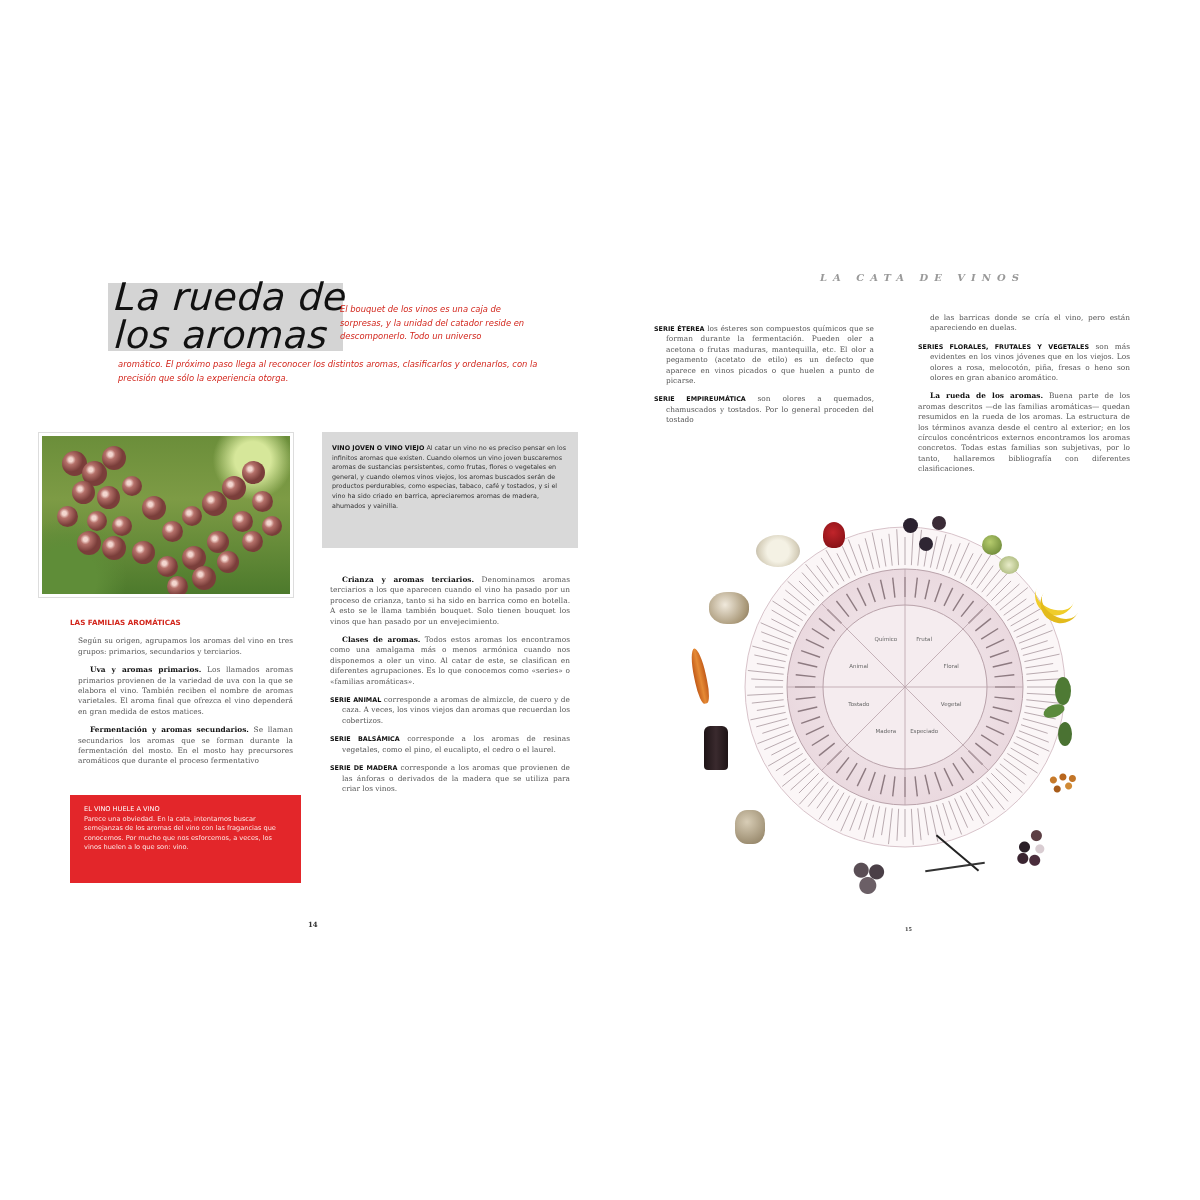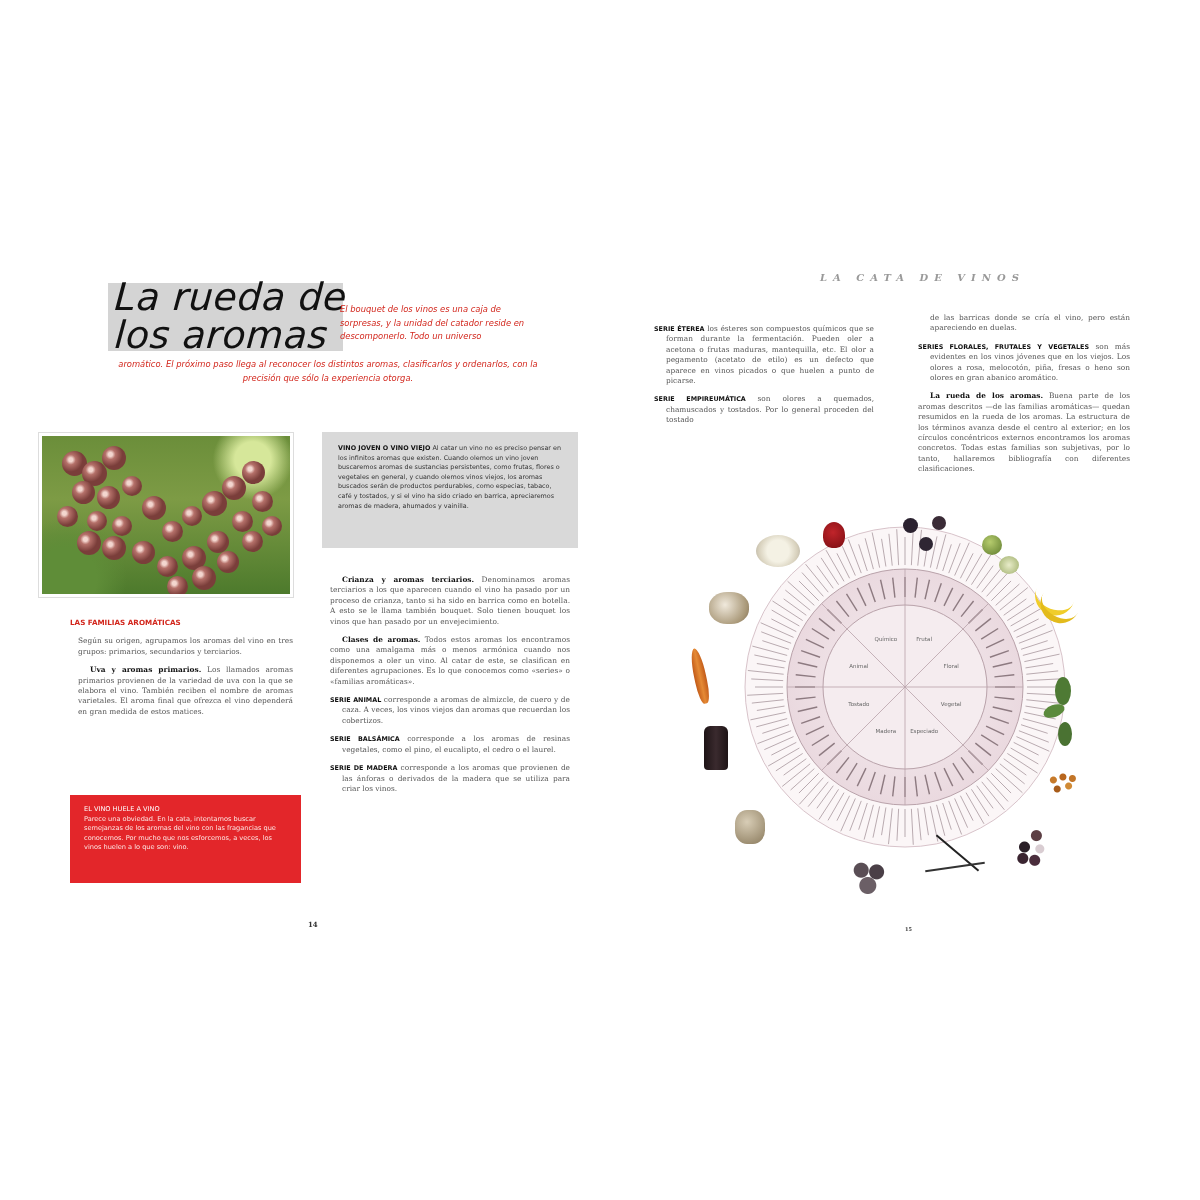--- a/index.html
+++ b/index.html
@@ -2,28 +2,28 @@
 <html><head>
 <meta charset="utf-8">
 <style>
   html,body{margin:0;padding:0;background:#fff;}
   body{width:1200px;height:1200px;position:relative;overflow:hidden;font-family:"DejaVu Serif",serif;color:#333;}
   .abs{position:absolute;}
   .title-block{left:108px;top:283px;width:235px;height:68px;background:#d4d4d4;}
   .title{left:115px;top:278px;font-family:"DejaVu Sans",sans-serif;font-size:38px;line-height:38px;letter-spacing:0.5px;color:#111;font-style:italic;font-weight:300;}
   .title div{white-space:nowrap;transform:skewX(-4deg);}
   .intro{left:340px;top:303px;width:190px;font-size:8.4px;line-height:13.6px;color:#d2261c;font-style:italic;font-family:"DejaVu Sans",sans-serif;}
-  .intro2{left:118px;top:358px;width:420px;font-size:8.4px;line-height:13.6px;color:#d2261c;font-style:italic;font-family:"DejaVu Sans",sans-serif;text-align:center;}
+  .intro2{left:118px;top:358px;width:420px;font-size:8.4px;line-height:13.6px;color:#d2261c;font-style:italic;font-family:"DejaVu Sans",sans-serif;}
   .photo{left:38px;top:432px;width:256px;height:166px;border:1px solid #ddd;background:#fff;padding:3px;box-sizing:border-box;}
   .photo-inner{width:100%;height:100%;position:relative;overflow:hidden;
     background:radial-gradient(circle at 85% 15%, #d6e79a 0 18px, transparent 40px),
       radial-gradient(circle at 10% 90%, #5f8d38 0 30px, transparent 60px),
       linear-gradient(180deg,#6b8e3a 0%,#7d9b45 40%,#4d7a2c 100%);}
   .grape{position:absolute;border-radius:50%;background:radial-gradient(circle at 35% 35%,#f3d6cf 0 2px,#b5716a 5px,#7a3e3a 12px);}
-  .sidebox{left:322px;top:432px;width:256px;height:116px;background:#d9d9d9;box-sizing:border-box;padding:12px 16px;font-family:"DejaVu Sans",sans-serif;font-size:6.4px;line-height:9.6px;color:#333;}
+  .sidebox{left:322px;top:432px;width:256px;height:116px;background:#d9d9d9;box-sizing:border-box;padding:12px 10px;font-family:"DejaVu Sans",sans-serif;font-size:6.4px;line-height:9.6px;color:#333;}
   .sidebox b{color:#111;}
   .col{font-size:7.4px;line-height:10.4px;color:#555;text-align:justify;}
   .col p{margin:8px;}
   .col .ind{text-indent:12px;}
   .col b{color:#111;font-weight:bold;}
   .redhead{font-family:"DejaVu Sans",sans-serif;font-size:7.2px;color:#d2261c;font-weight:bold;margin-bottom:2px;}
   .redbox{left:70px;top:795px;width:231px;height:88px;background:#e3262a;box-sizing:border-box;padding:10px 14px;font-family:"DejaVu Sans",sans-serif;color:#fde5e2;font-size:6.6px;line-height:9.6px;}
   .redbox .rh{color:#fff;}
   .serie{padding-left:12px;text-indent:-12px;}
   .serie b{font-family:"DejaVu Sans",sans-serif;font-size:6.4px;}
@@ -78,20 +78,21 @@
 
 <div class="abs sidebox">
   <b>VINO JOVEN O VINO VIEJO</b>
   <span>Al catar un vino no es preciso pensar en los infinitos aromas que existen. Cuando olemos un vino joven buscaremos aromas de sustancias persistentes, como frutas, flores o vegetales en general, y cuando olemos vinos viejos, los aromas buscados serán de productos perdurables, como especias, tabaco, café y tostados, y si el vino ha sido criado en barrica, apreciaremos aromas de madera, ahumados y vainilla.</span>
 </div>
 
 <div class="abs col" style="left:70px;top:618px;width:231px;">
   <div class="redhead">LAS FAMILIAS AROMÁTICAS</div>
   <p>Según su origen, agrupamos los aromas del vino en tres grupos: primarios, secundarios y terciarios.</p>
   <p class="ind"><b>Uva y aromas primarios.</b><span> Los llamados aromas primarios provienen de la variedad de uva con la que se elabora el vino. También reciben el nombre de aromas varietales. El aroma final que ofrezca el vino dependerá en gran medida de estos matices.</span></p>
+  <p class="ind"><b>Fermentación y aromas secundarios.</b><span> Se llaman secundarios los aromas que se forman durante la fermentación del mosto. En el mosto hay precursores aromáticos que durante el proceso fermentativo</span></p>
 </div>
 
 <div class="abs redbox">
   <div class="rh">EL VINO HUELE A VINO</div>
   <div>Parece una obviedad. En la cata, intentamos buscar semejanzas de los aromas del vino con las fragancias que conocemos. Por mucho que nos esforcemos, a veces, los vinos huelen a lo que son: vino.</div>
 </div>
 
 <div class="abs col" style="left:322px;top:567px;width:256px;">
   <p class="ind"><b>Crianza y aromas terciarios.</b><span> Denominamos aromas terciarios a los que aparecen cuando el vino ha pasado por un proceso de crianza, tanto si ha sido en barrica como en botella. A esto se le llama también bouquet. Solo tienen bouquet los vinos que han pasado por un envejecimiento.</span></p>
   <p class="ind"><b>Clases de aromas.</b><span> Todos estos aromas los encontramos como una amalgama más o menos armónica cuando nos disponemos a oler un vino. Al catar de este, se clasifican en diferentes agrupaciones. Es lo que conocemos como «series» o «familias aromáticas».</span></p>

